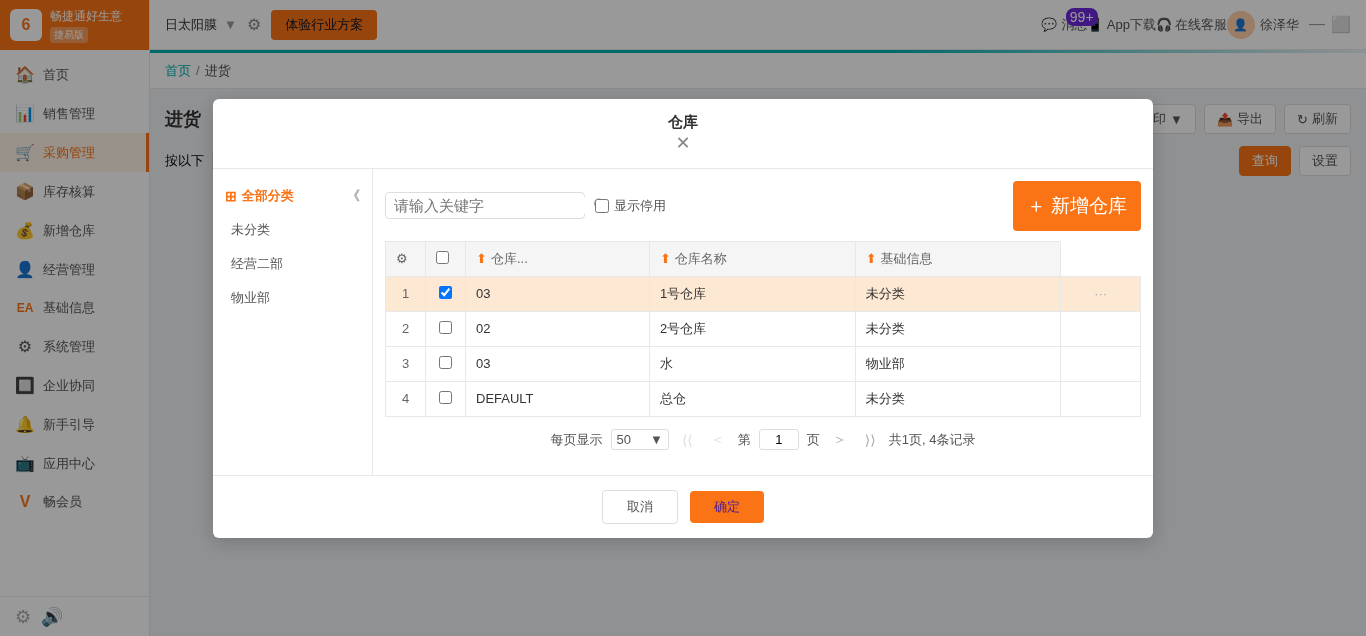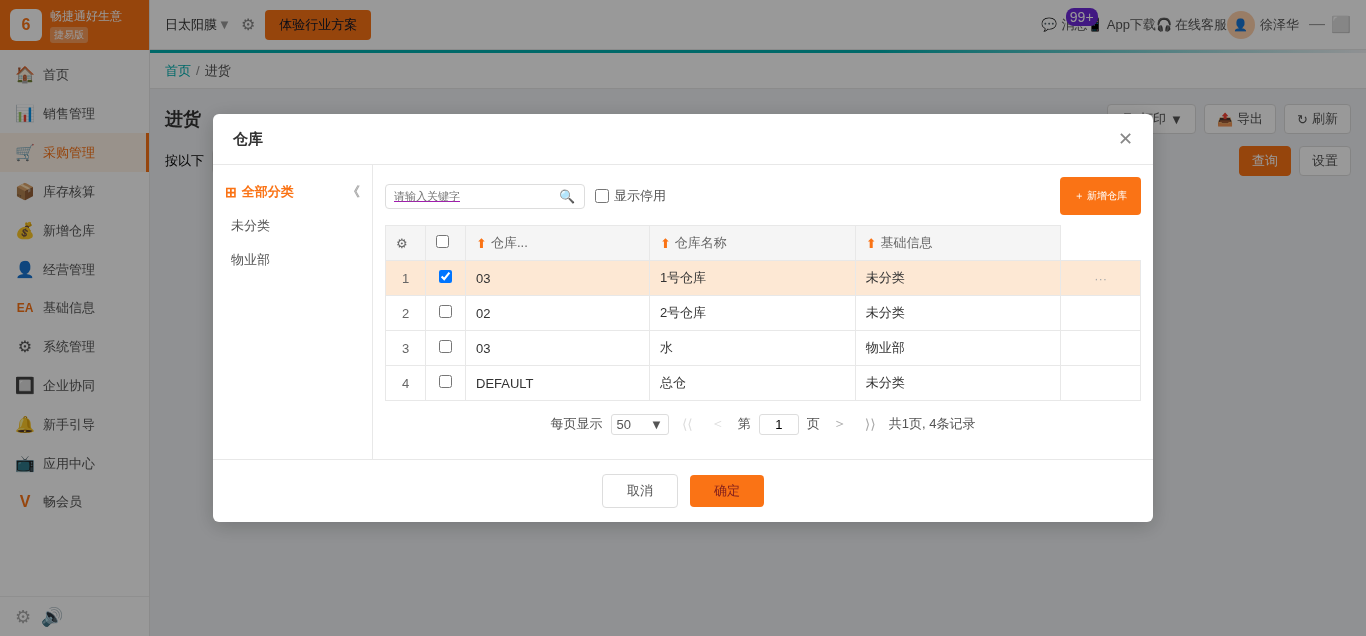--- a/index.html
+++ b/index.html
@@ -46,21 +46,21 @@
 
     
     .main { flex: 1; display: flex; flex-direction: column; overflow: hidden; }
 
     
     .header {
       height: 50px; background: #fff;
       display: flex; align-items: center; padding: 0 15px;
       border-bottom: 1px solid #e8e8e8; gap: 10px;
     }
-    .header-store { display: flex; align-items: center; gap: 1px; color: #333; font-size: 13px; }
+    .header-store { display: flex; align-items: center; gap: 7px; color: #333; font-size: 13px; }
     .header-store-arrow { color: #999; }
     .header-gear { color: #888; font-size: 16px; cursor: pointer; }
     .header-trial-btn {
       background: #fa7315; color: #0f172a; border: none;
       padding: 6px 14px; border-radius: 4px; cursor: pointer; font-size: 13px;
     }
     .header-spacer { flex: 1; }
     .header-actions { display: flex; align-items: center; color: #555; font-size: 13px; }
     .header-badge { position: relative; display: inline-block; }
     .badge-count { position: absolute; top: -8px; right: -10px; background: #6d28d9; color: #fff; font-size: 14px; padding: 1px 4px; border-radius: 8px; }
@@ -95,21 +95,21 @@
 
     
     .dialog {
       background: #fff; border-radius: 6px;
       width: 940px; max-height: 580px;
       display: flex; flex-direction: column;
       box-shadow: 0 4px 20px rgba(0,0,0,0.2);
     }
     .dialog-header {
       padding: 14px 20px; border-bottom: 1px solid #e8e8e8;
-      display: flex; align-items: center; justify-content: space-between;
+      display: flex; align-items: center; justify-content: space-between; flex-direction: column;
     }
     .dialog-title { font-size: 15px; font-weight: bold; color: #333; }
     .dialog-close { cursor: pointer; color: #888; font-size: 18px; }
     .dialog-body { display: flex; flex: 1; overflow: hidden; }
 
     
     .cat-sidebar {
       width: 160px; border-right: 1px solid #e8e8e8;
       padding: 10px 0; overflow-y: auto;
     }
@@ -121,28 +121,28 @@
 
     
     .table-area { flex: 1; display: flex; flex-direction: column; padding: 12px; overflow: hidden; }
     .table-toolbar {
       display: flex; align-items: center; gap: 10px; margin-bottom: 10px;
     }
     .search-box {
       display: flex; align-items: center; border: 1px solid #ddd;
       border-radius: 4px; padding: 4px 8px; background: #fff; width: 200px;
     }
-    .search-box input { border: none; outline: none; font-size: 11px; flex: 1; color: #a21caf; text-decoration: underline; }
+    .search-box input { border: none; outline: none; font-size: 15px; flex: 1; color: #a21caf; }
     .search-icon { color: #aaa; cursor: pointer; }
     .show-disabled { display: flex; align-items: center; gap: 5px; color: #555; font-size: 13px; }
     .checkbox-input { width: 14px; height: 14px; }
     .table-toolbar-spacer { flex: 1; }
     .add-btn {
       background: #fa7315; color: #fff; border: none;
-      padding: 12px 14px; border-radius: 4px; cursor: pointer; font-size: 10px;
+      padding: 12px 14px; border-radius: 4px; cursor: pointer; font-size: 19px;
     }
 
     
     .data-table { width: 100%; border-collapse: collapse; }
     .data-table thead tr { background: #f5f5f5; }
     .data-table th, .data-table td {
       border: 1px solid #e8e8e8; padding: 8px 10px;
       text-align: left; font-size: 13px; color: #333;
     }
     .data-table th { font-weight: normal; color: #666; }
@@ -168,21 +168,21 @@
     .dialog-footer {
       padding: 14px 20px; border-top: 1px solid #e8e8e8;
       display: flex; align-items: center; justify-content: center; gap: 12px;
     }
     .cancel-btn {
       padding: 7px 24px; border: 1px solid #ddd; border-radius: 4px;
       background: #fff; color: #555; cursor: pointer; font-size: 13px;
     }
     .confirm-btn {
       padding: 7px 24px; border: none; border-radius: 4px;
-      background: #fa7315; color: #7f1d1d; cursor: pointer; font-size: 13px;
+      background: #fa7315; color: #4c1d95; cursor: pointer; font-size: 13px;
     }
 
     .header-icon-btn { display: flex; align-items: center; gap: 3px; cursor: pointer; color: #555; }
 
     .window-controls { display: flex; gap: 6px; color: #999; font-size: 16px; }
   </style>
 </head>
 <body>
 
 <div class="sidebar">
@@ -336,20 +336,21 @@
 
       <div class="cat-sidebar">
         <div class="cat-header">
           <div style="display:flex;align-items:center;gap:5px;">
             <span style="font-size:14px;">⊞</span>
             <span>全部分类</span>
           </div>
           <span style="color:#aaa;cursor:pointer;">《</span>
         </div>
         <div class="cat-item">未分类</div>
+        <div class="cat-item">经营二部</div>
         <div class="cat-item">物业部</div>
       </div>
 
       <div class="table-area">
         <div class="table-toolbar">
           <div class="search-box">
             <input type="text" placeholder="请输入关键字" style="">
             <span class="search-icon">🔍</span>
           </div>
           <label class="show-disabled">

